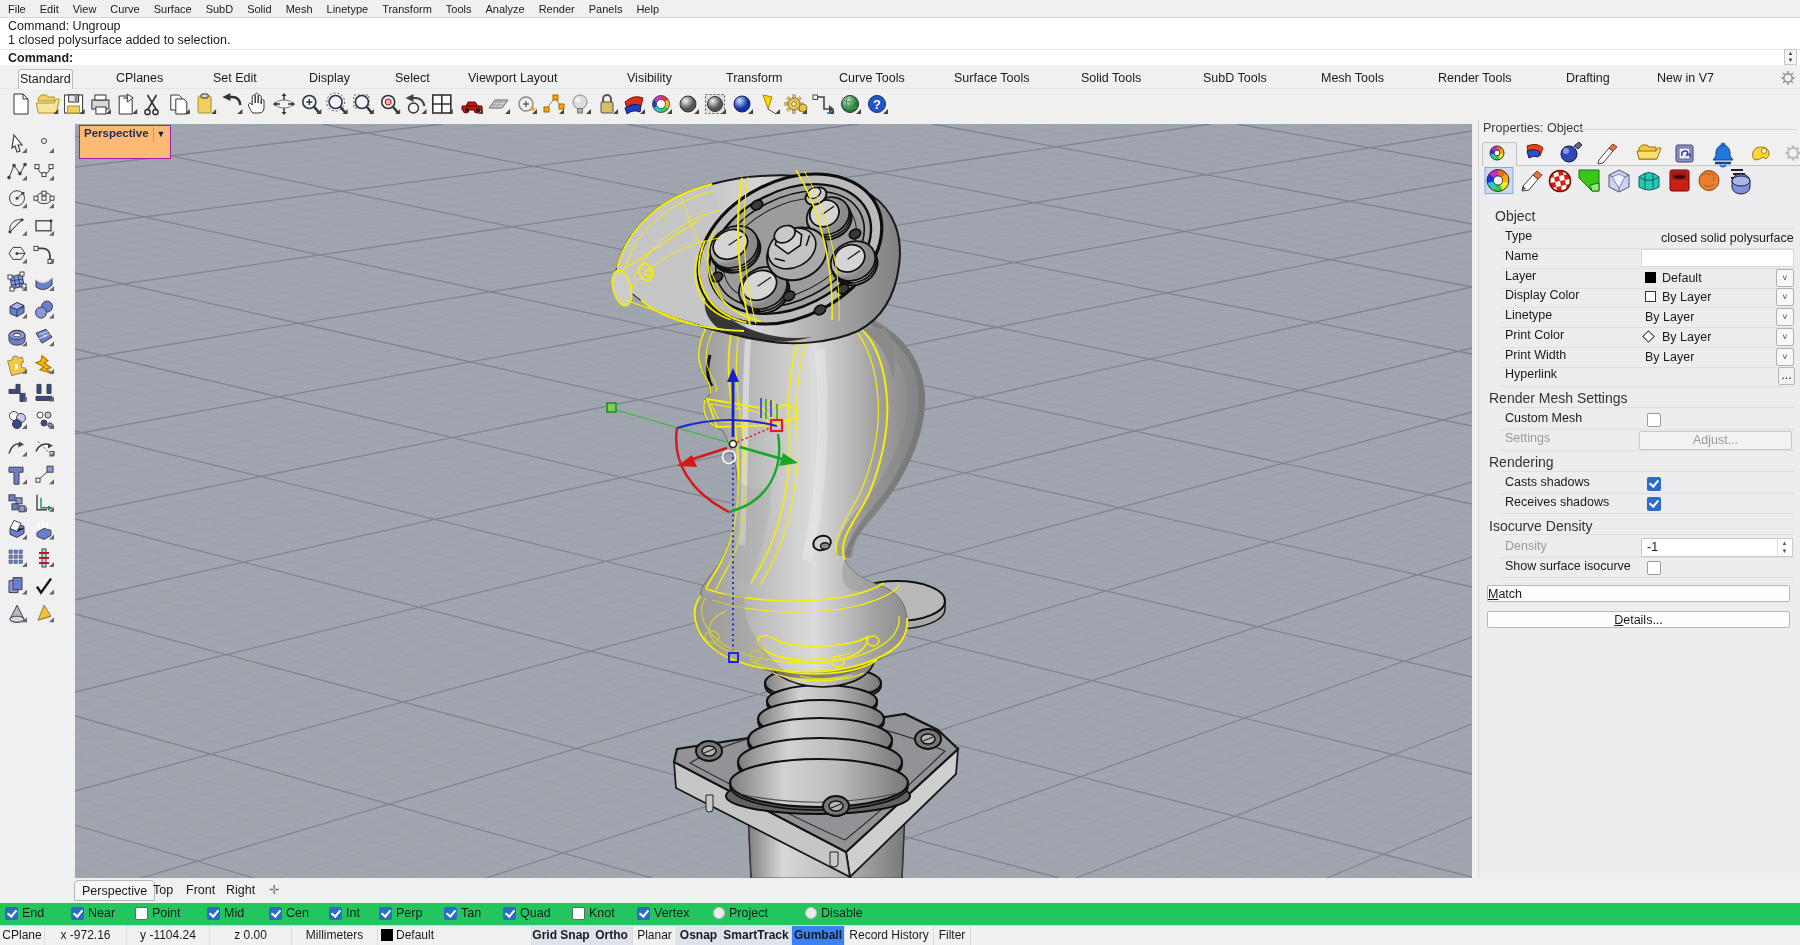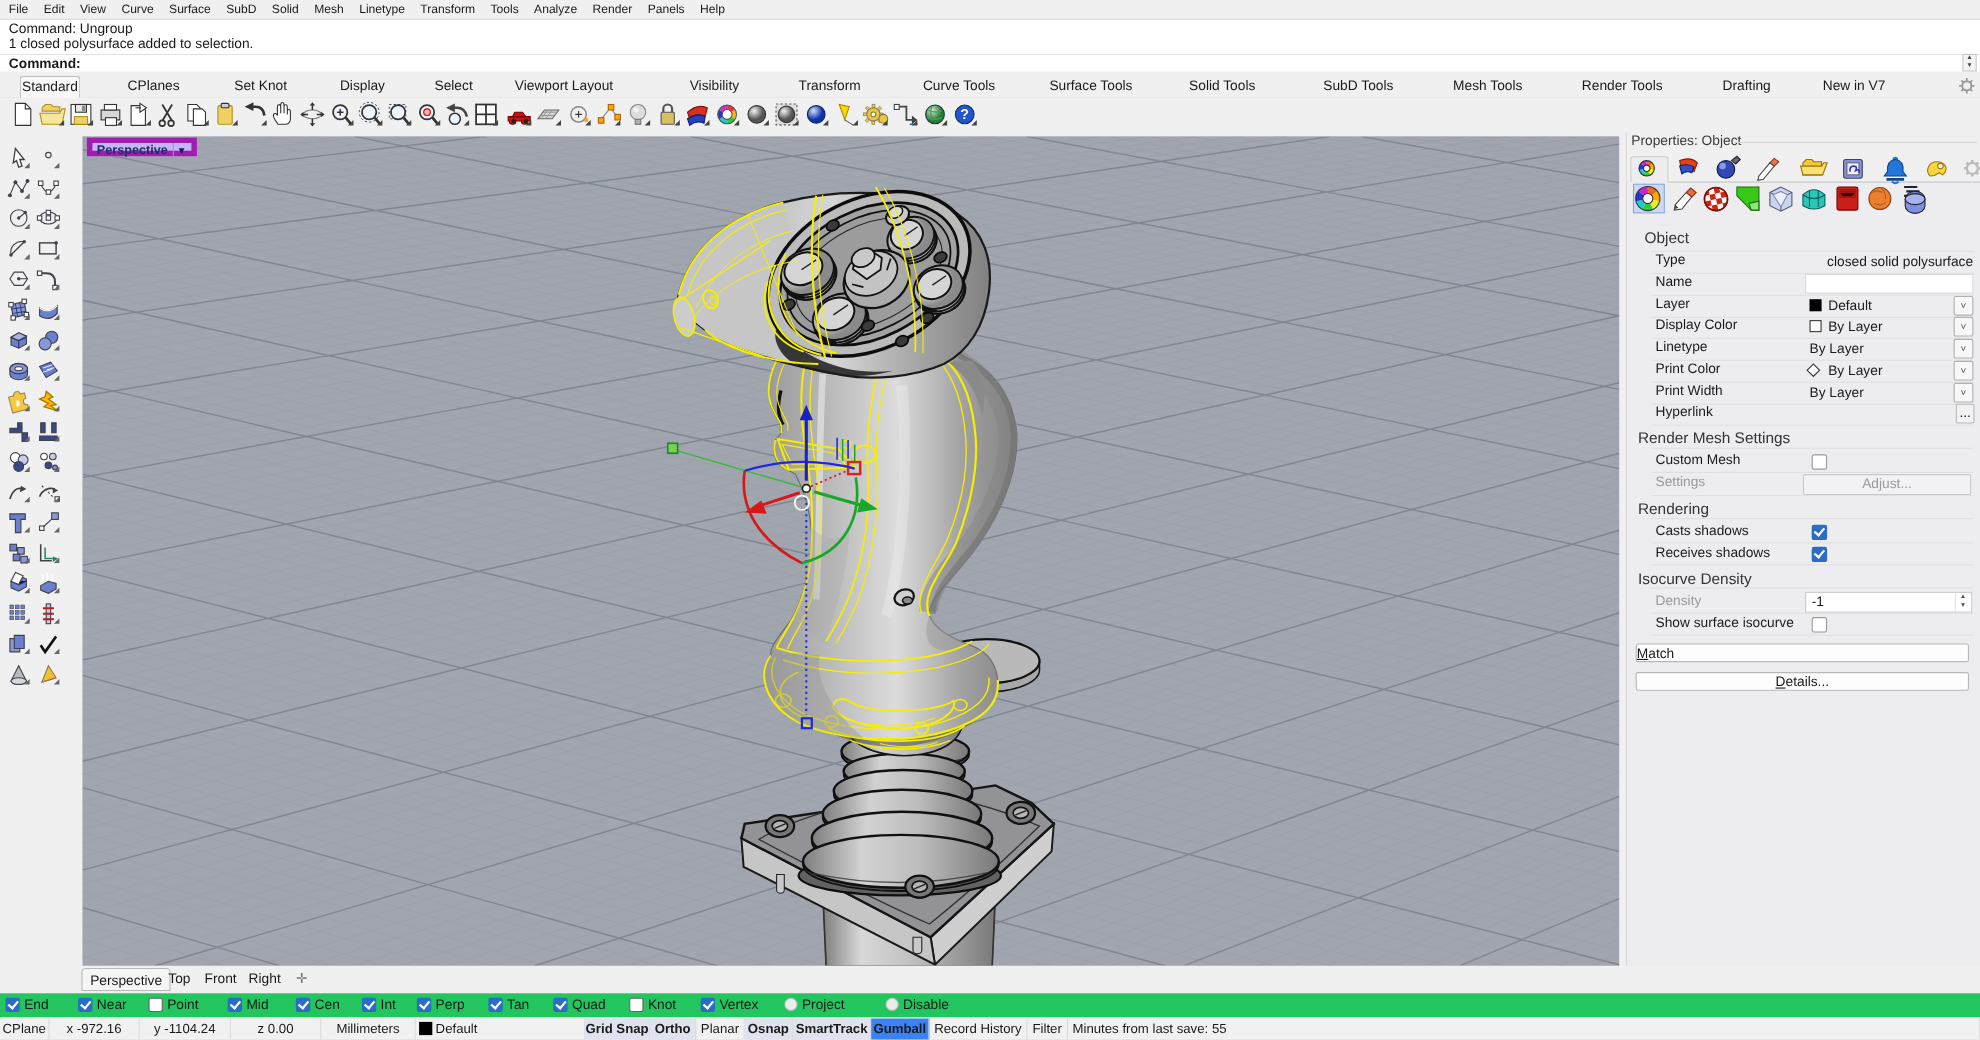--- a/index.html
+++ b/index.html
@@ -10,21 +10,21 @@
 #cmdarea .l2{position:absolute;left:8px;top:15px}
 #cmdarea .sep{position:absolute;left:0;top:31px;width:1800px;border-top:1px solid #e4e4e6}
 #cmdarea .l3{position:absolute;left:8px;top:33px;font-weight:bold}
 #spin{position:absolute;right:3px;top:31px;width:13px;height:16px;border:1px solid #c8c8c8;background:#f4f4f4;font-size:6px;color:#444;text-align:center;line-height:7px}
 #tabsrow{position:absolute;left:0;top:66px;width:1800px;height:23px;background:#f0f0f0;font-size:12.5px;border-bottom:1px solid #e6e6e6}
 #tabsrow .tab{position:absolute;top:3px;height:20px;line-height:19px;padding:0 1px;color:#1a1a1a}
 #tabsrow .tab.act{background:#f8f8f8;border:1px solid #bdbdbd;border-bottom:none;border-radius:3px 3px 0 0;z-index:2}
 #toolrow{position:absolute;left:0;top:89px;width:1800px;height:31px;background:#f0f0f0}
 #sidebar{position:absolute;left:0;top:120px;width:75px;height:758px;background:#f0f0f0}
 #viewport{position:absolute;left:75px;top:124px;width:1397px;height:754px;background:#a0a5ae;overflow:hidden}
-#vplabel{position:absolute;left:79px;top:125px;height:17px;background:#c4b5fd;border:5px solid #a21caf;color:#1b2f66;font-size:11.5px;font-weight:bold;line-height:15px;padding:0 4px;z-index:5}
+#vplabel{position:absolute;left:79px;top:125px;height:34px;background:#fdba74;border:1px solid #a21caf;color:#1b2f66;font-size:11.5px;font-weight:bold;line-height:15px;padding:0 4px;z-index:5}
 #vplabel .dd{display:inline-block;border-left:1px solid #8ea0cc;margin-left:4px;padding-left:3px;color:#10224f;font-size:9px}
 #rpanel{position:absolute;left:1478px;top:120px;width:322px;height:775px;background:#ededf0;border-bottom:1px solid #c8c8c8;border-left:1px solid #d9d9d9;font-size:12.5px}
 #vptabs{position:absolute;left:75px;top:878px;width:1725px;height:25px;background:#f0f0f0;font-size:12.5px}
 #vptabs .t{position:absolute;top:2px;height:21px;line-height:20px;padding:0 10px}
 #vptabs .t.act{background:#f6f6f6;border:1px solid #b8b8b8;border-radius:4px 4px 0 0}
 #osnap{position:absolute;left:0;top:903px;width:1800px;height:22px;background:#22c55e;font-size:12.5px}
 #osnap .o{position:absolute;top:3px;display:flex;align-items:center;gap:4px}
 .cb{width:13px;height:13px;border-radius:2px;display:inline-block}
 .cb.on{background:#2b6cc8;position:relative}
 .cb.on:after{content:"";position:absolute;left:4px;top:1px;width:4px;height:7px;border:solid #fff;border-width:0 2px 2px 0;transform:rotate(40deg)}
@@ -61,21 +61,21 @@
 <div id="cmdarea">
   <div class="l1">Command: Ungroup</div>
   <div class="l2">1 closed polysurface added to selection.</div>
   <div class="sep"></div>
   <div class="l3">Command:</div>
   <div id="spin">▲<br>▼</div>
 </div>
 <div id="tabsrow">
   <div class="tab act" style="left:18px">Standard</div>
   <div class="tab" style="left:115px">CPlanes</div>
-  <div class="tab" style="left:212px">Set Knot</div>
+  <div class="tab" style="left:212px">Set Edit</div>
   <div class="tab" style="left:308px">Display</div>
   <div class="tab" style="left:394px">Select</div>
   <div class="tab" style="left:467px">Viewport Layout</div>
   <div class="tab" style="left:626px">Visibility</div>
   <div class="tab" style="left:725px">Transform</div>
   <div class="tab" style="left:838px">Curve Tools</div>
   <div class="tab" style="left:953px">Surface Tools</div>
   <div class="tab" style="left:1080px">Solid Tools</div>
   <div class="tab" style="left:1202px">SubD Tools</div>
   <div class="tab" style="left:1320px">Mesh Tools</div>
@@ -960,14 +960,13 @@
   <div class="c" style="width:86px">Millimeters</div>
   <div class="c" style="width:154px;text-align:left;padding-left:3px"><span style="display:inline-block;width:12px;height:12px;background:#000;vertical-align:-2px;margin-right:3px"></span>Default</div>
   <div class="c b" style="width:59px;background:#dfe3ee">Grid Snap</div>
   <div class="c b" style="width:42px;background:#dfe3ee">Ortho</div>
   <div class="c" style="width:44px">Planar</div>
   <div class="c b" style="width:44px;background:#dfe3ee">Osnap</div>
   <div class="c b" style="width:71px;background:#dfe3ee">SmartTrack</div>
   <div class="c b" style="width:53px;background:#3b82f6">Gumball</div>
   <div class="c" style="width:89px">Record History</div>
   <div class="c" style="width:37px">Filter</div>
-  <div class="c" style="flex:1;text-align:left;padding-left:4px">Minutes from last save: 55</div>
 </div>
 
 </body></html>

